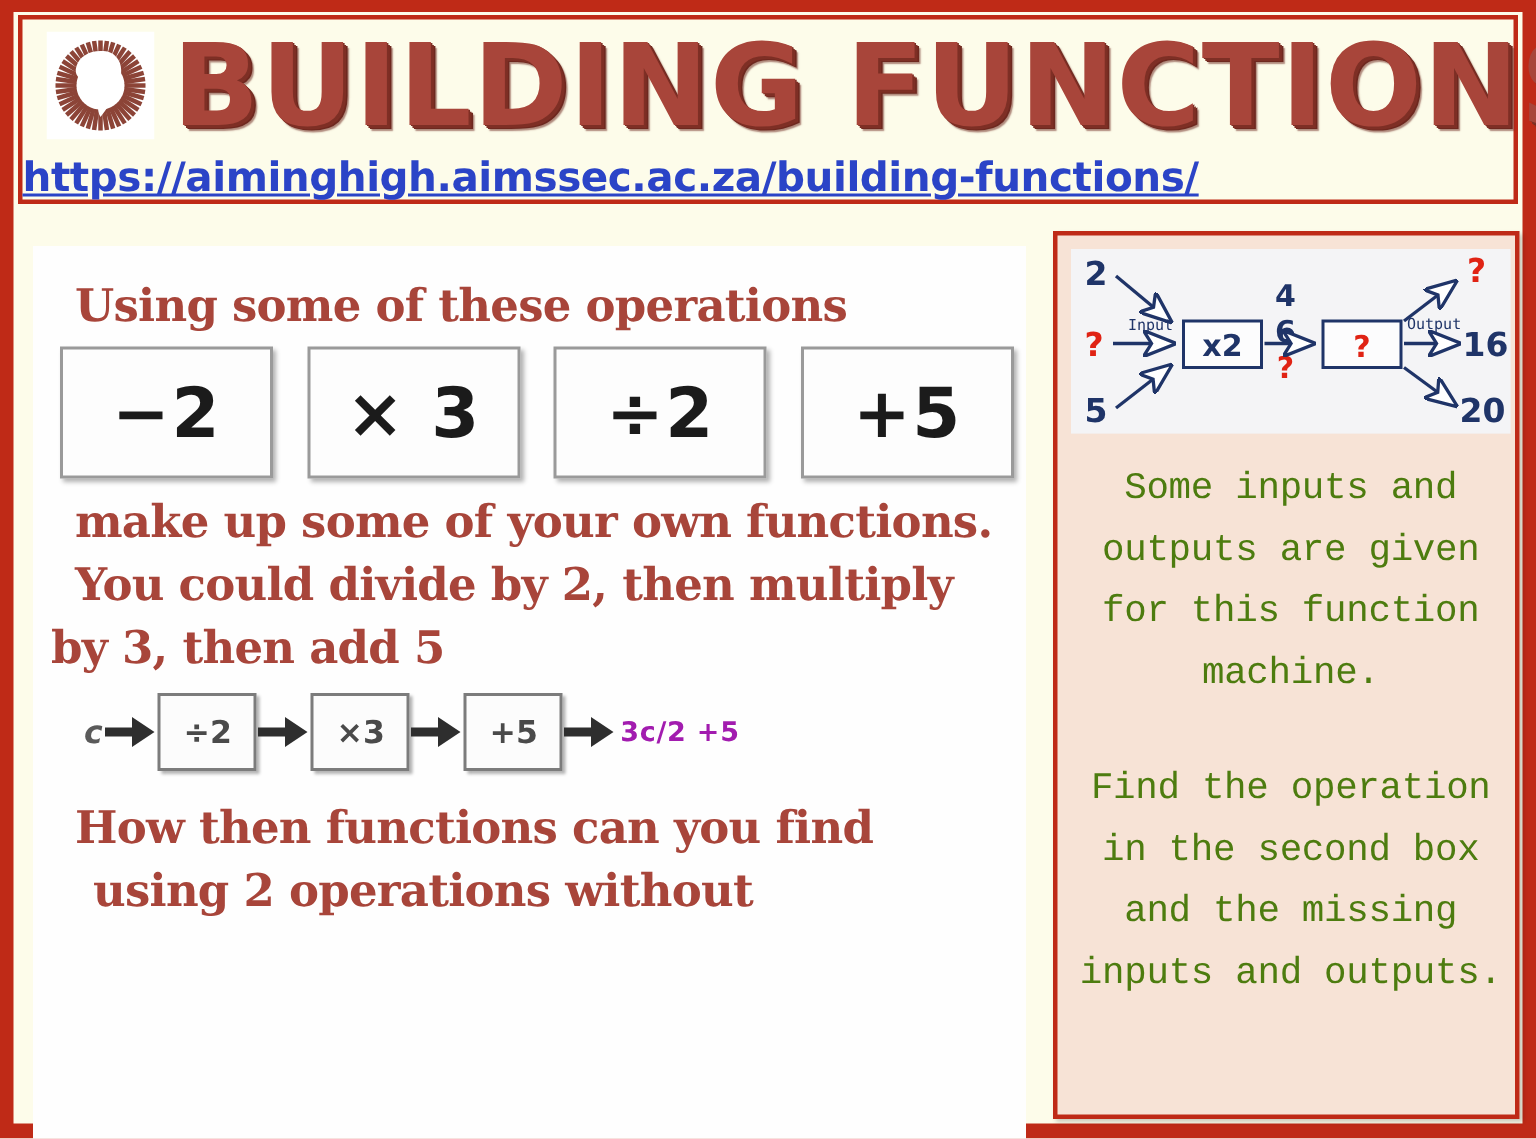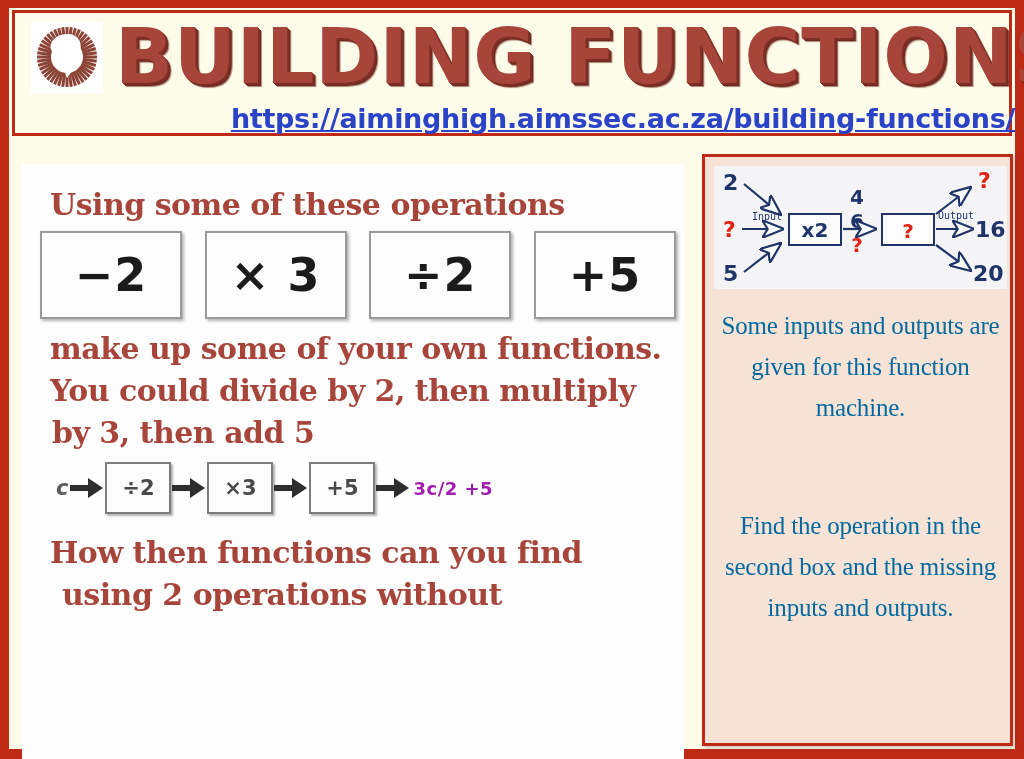--- a/index.html
+++ b/index.html
@@ -36,21 +36,21 @@
     letter-spacing:1px;
     color:#A8453A;
     text-shadow:
       1px 1px 0 #7E2F25,
       2px 2px 0 #7E2F25,
       3px 3px 0 #6E281F,
       4px 4px 1px rgba(110,40,31,.55);
     white-space:nowrap;
   }
   #url-wrap{
-    position:absolute; left:0; top:90px; width:1000px; text-align:right;
+    position:absolute; left:0; top:90px; width:1000px; text-align:left;
   }
   #url{
     font-family:"DejaVu Sans", sans-serif;
     font-weight:bold;
     font-size:27px;
     color:#2B44C7;
     text-decoration:underline;
     text-underline-offset:2px;
     letter-spacing:-0.3px;
     cursor:pointer;
@@ -84,21 +84,21 @@
     display:flex; align-items:center; justify-content:center;
     font-family:"DejaVu Sans", sans-serif;
     font-weight:bold;
     font-size:46px;
     color:#1B1B1B;
     letter-spacing:1px;
   }
 
   #line2{ position:absolute; left:28px; top:164px; white-space:nowrap; }
   #line3{ position:absolute; left:28px; top:206px; white-space:nowrap; }
-  #line4{ position:absolute; left:30px; top:248px; white-space:nowrap; }
+  #line4{ position:absolute; left:12px; top:248px; white-space:nowrap; }
 
   
   #chain{
     position:absolute; left:34px; top:292px; height:64px;
     display:flex; align-items:center;
     font-family:"DejaVu Sans", sans-serif;
     color:#4A4A4A;
   }
   #chain .var{
     font-style:italic; font-size:21px; font-weight:bold; color:#5A5A5A;
@@ -134,24 +134,24 @@
   }
   #machine-img{
     position:absolute; left:9px; top:9px; width:293px; height:123px;
     background:#F4F4F6;
   }
   #machine-img svg{ display:block; }
 
   .panel-text{
     position:absolute; left:12px; width:287px;
     text-align:center;
-    font-family:Liberation Serif, serif;
+    font-family:Liberation Mono, monospace;
     font-size:25px;
     line-height:41px;
-    color:#0369a1;
+    color:#4d7c0f;
     letter-spacing:-0.2px;
   }
   #panel-p1{ top:148px; }
   #panel-p2{ top:348px; }
 </style>
 </head>
 <body>
 
 <div id="slide">
 

